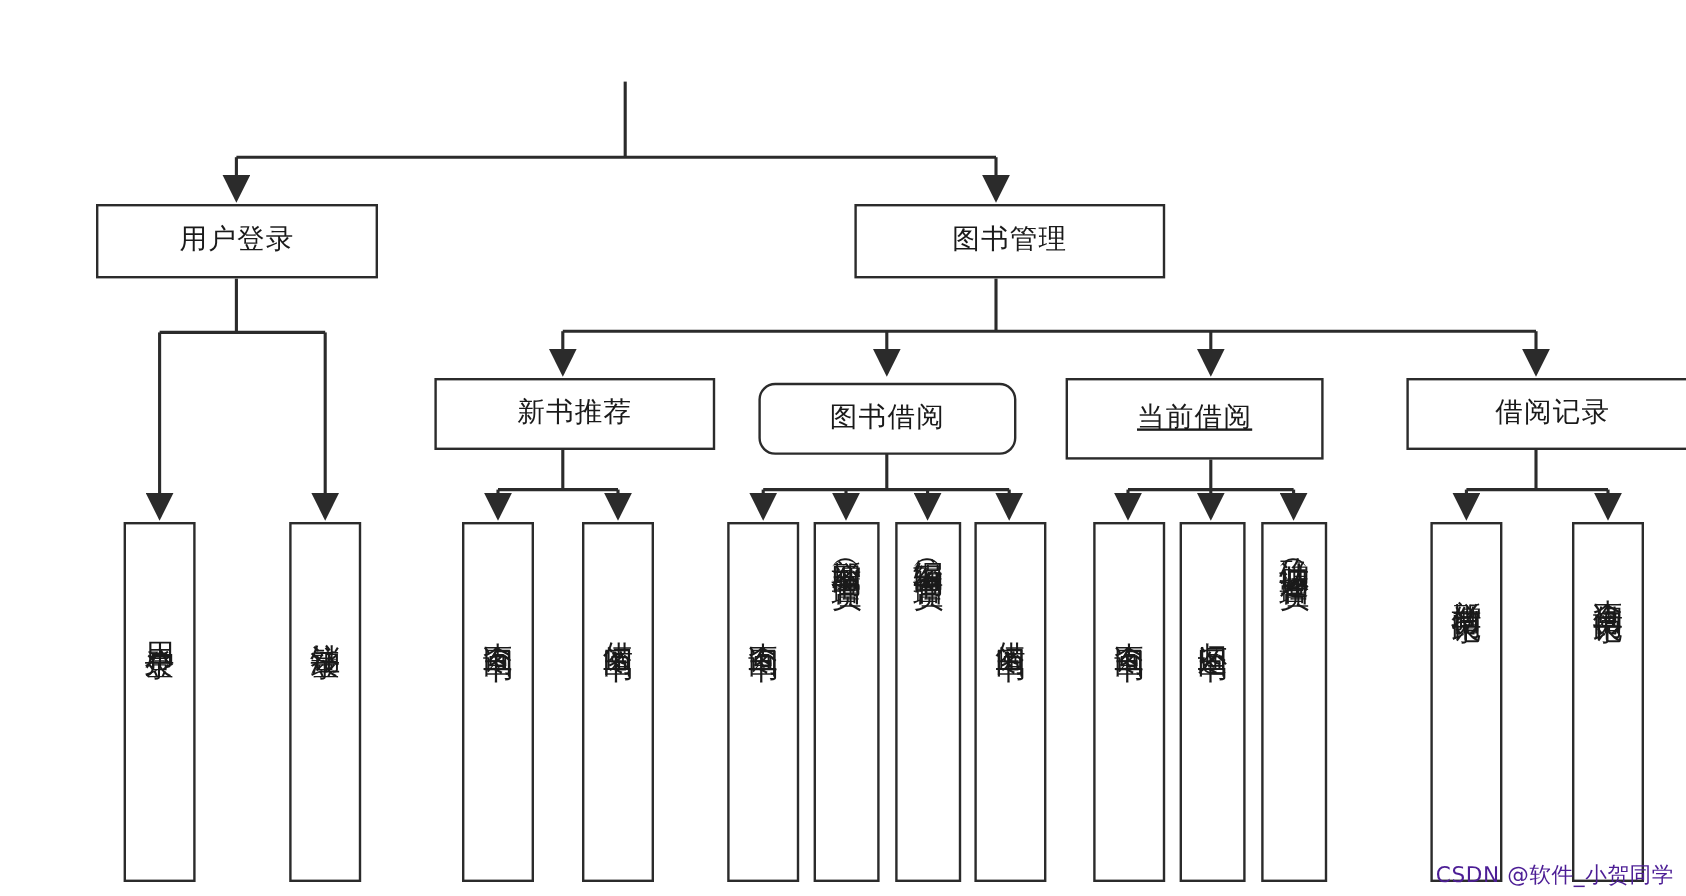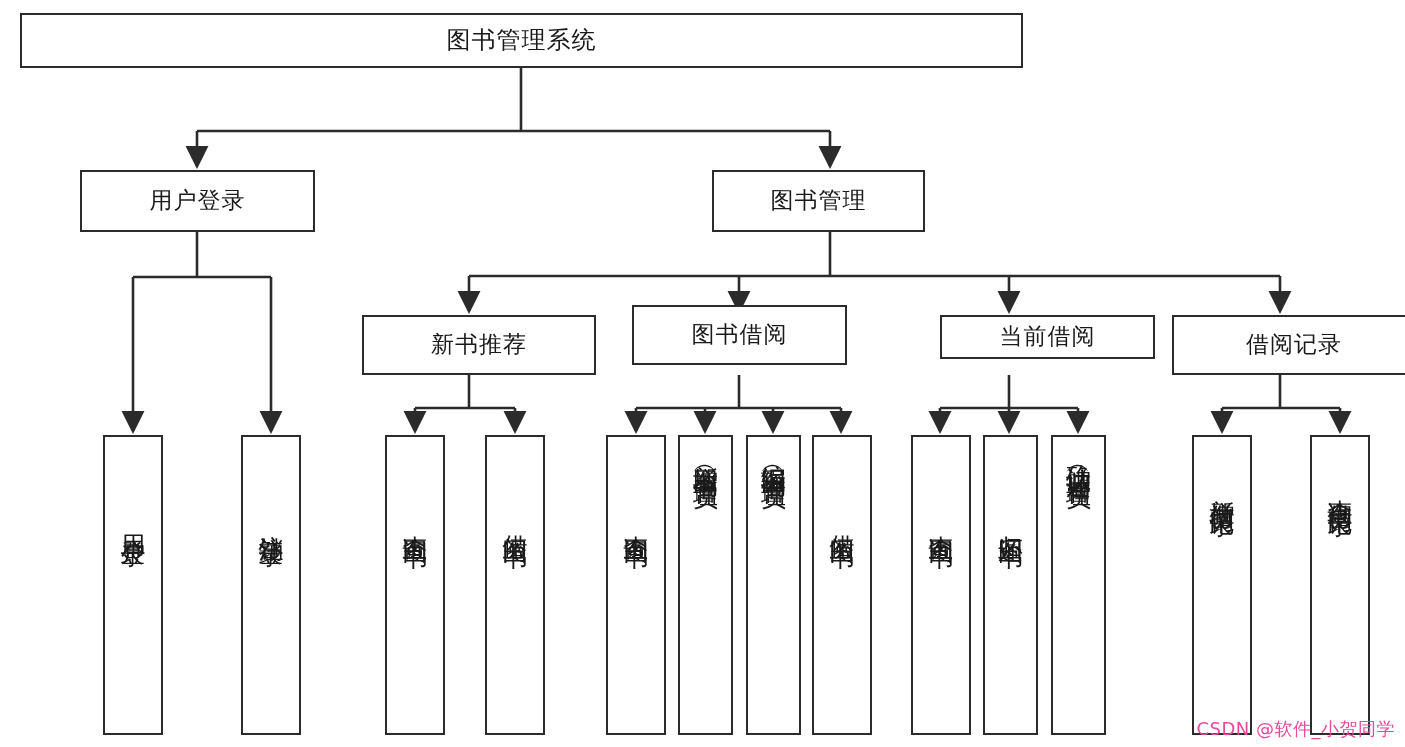--- a/index.html
+++ b/index.html
@@ -50,21 +50,21 @@
     line-height:1.08;
     letter-spacing:3px;
     white-space:nowrap;
   }
 
   .watermark{
     position:absolute;
     right:10px;
     bottom:6px;
     font-size:18px;
-    color:#ec4899;
+    color:#4c1d95;
     letter-spacing:0.5px;
     white-space:nowrap;
     user-select:none;
   }
 </style>
 </head>
 <body>
 
 <div id="canvas">
 
@@ -111,38 +111,35 @@
       <path d="M 1009 408 L 1009 431" marker-end="url(#arrow)"></path>
       <path d="M 1078 408 L 1078 431" marker-end="url(#arrow)"></path>
 
       <path d="M 1280 375 L 1280 408"></path>
       <path d="M 1222 408 L 1340 408"></path>
       <path d="M 1222 408 L 1222 431" marker-end="url(#arrow)"></path>
       <path d="M 1340 408 L 1340 431" marker-end="url(#arrow)"></path>
     </g>
   </svg>
 
-  <div class="node h-node" id="n-root" style="left:20px;top:13px;width:1003px;height:55px;">
-    <span class="lbl">图书管理系统</span>
-  </div>
 
   <div class="node h-node" style="left:80px;top:170px;width:235px;height:62px;">
     <span class="lbl">用户登录</span>
   </div>
-  <div class="node h-node" style="left:712px;top:170px;width:213px;height:62px;">
+  <div class="node h-node" style="left:712px;top:170px;width:259px;height:62px;">
     <span class="lbl">图书管理</span>
   </div>
 
   <div class="node h-node" style="left:362px;top:315px;width:234px;height:60px;">
     <span class="lbl">新书推荐</span>
   </div>
-  <div class="node h-node" style="left:632px;top:305px;width:215px;height:60px;">
+  <div class="node h-node" style="left:632px;top:319px;width:215px;height:60px;border-radius:14px;">
     <span class="lbl">图书借阅</span>
   </div>
-  <div class="node h-node" style="left:940px;top:315px;width:215px;height:44px;">
+  <div class="node h-node" style="left:888px;top:315px;width:215px;height:68px;text-decoration:underline;">
     <span class="lbl">当前借阅</span>
   </div>
   <div class="node h-node" style="left:1172px;top:315px;width:244px;height:60px;">
     <span class="lbl">借阅记录</span>
   </div>
 
   <div class="node v-node" style="left:103px;top:435px;width:60px;height:300px;padding-top:78px;">
     <span class="lbl">用户登录</span>
   </div>
   <div class="node v-node" style="left:241px;top:435px;width:60px;height:300px;padding-top:78px;">

